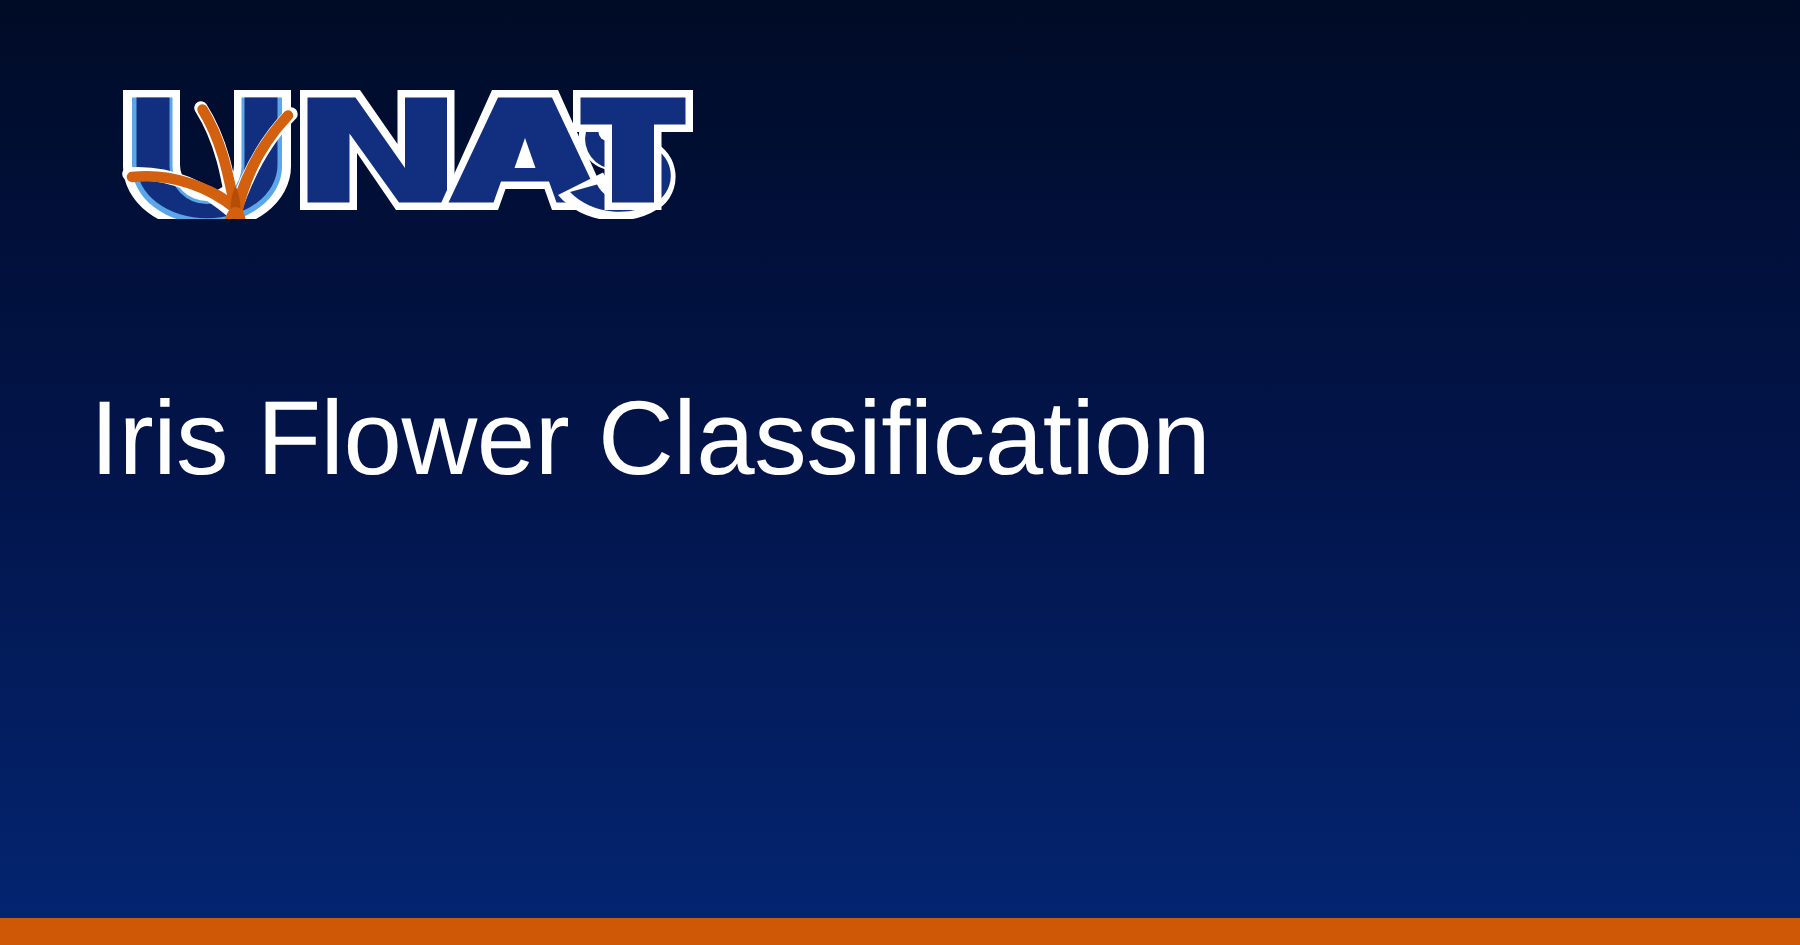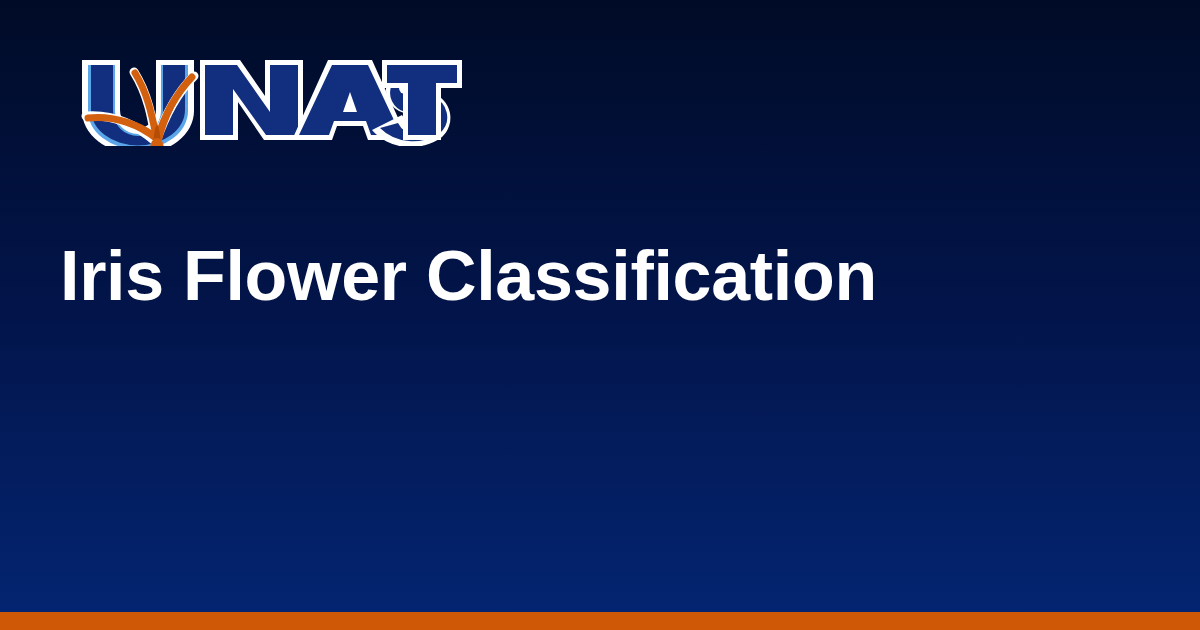--- a/index.html
+++ b/index.html
@@ -39,26 +39,26 @@
   .logo svg {
     display: block;
     width: 402px;
     height: 92px;
   }
 
   
   .title {
     position: absolute;
     left: 60px;
-    top: 232px;
+    top: 248px;
     width: 1080px;
     margin: 0;
     color: #ffffff;
     font-family: "Liberation Sans", sans-serif;
-    font-weight: 700;
+    font-weight: 400;
     font-size: 70px;
     line-height: 88px;
     letter-spacing: -0.3px;
     white-space: pre-wrap;
   }
 
   
   .accent-bar {
     position: absolute;
     left: 0;

